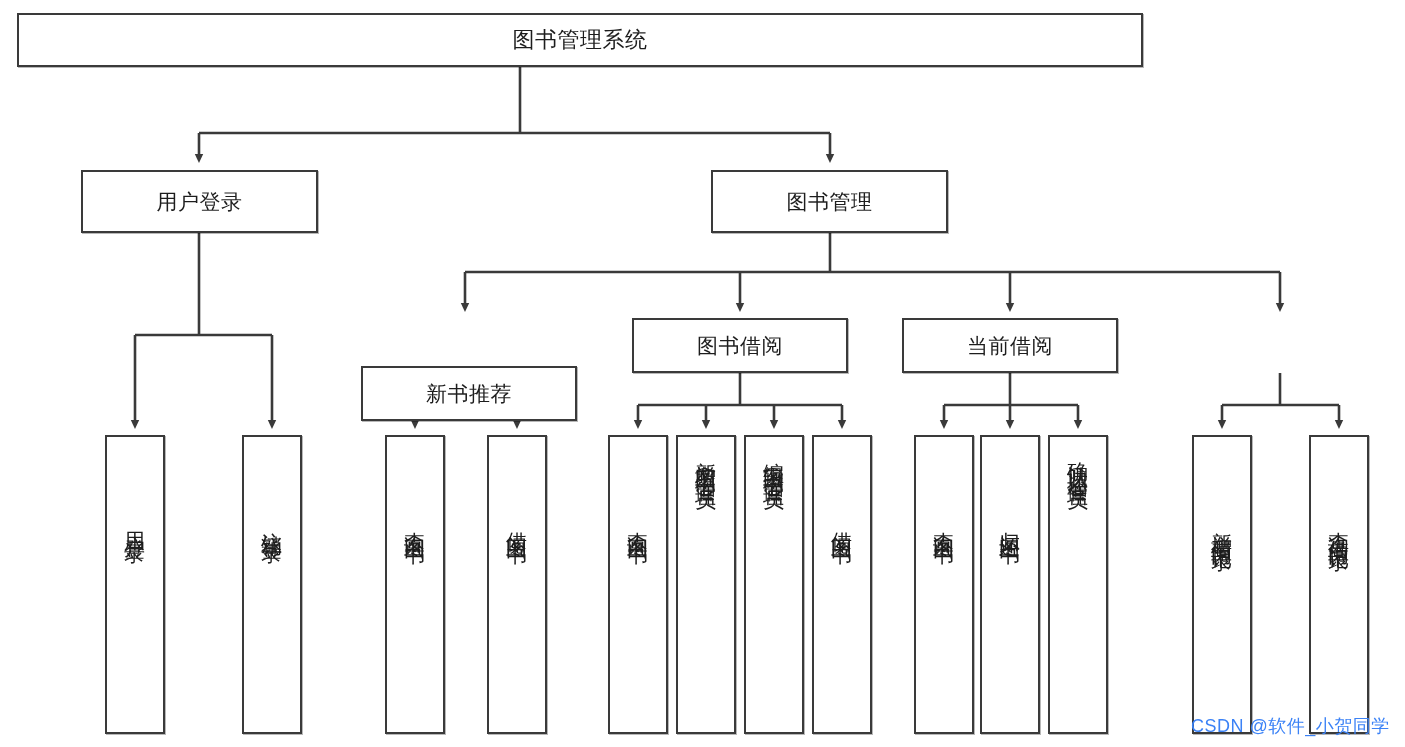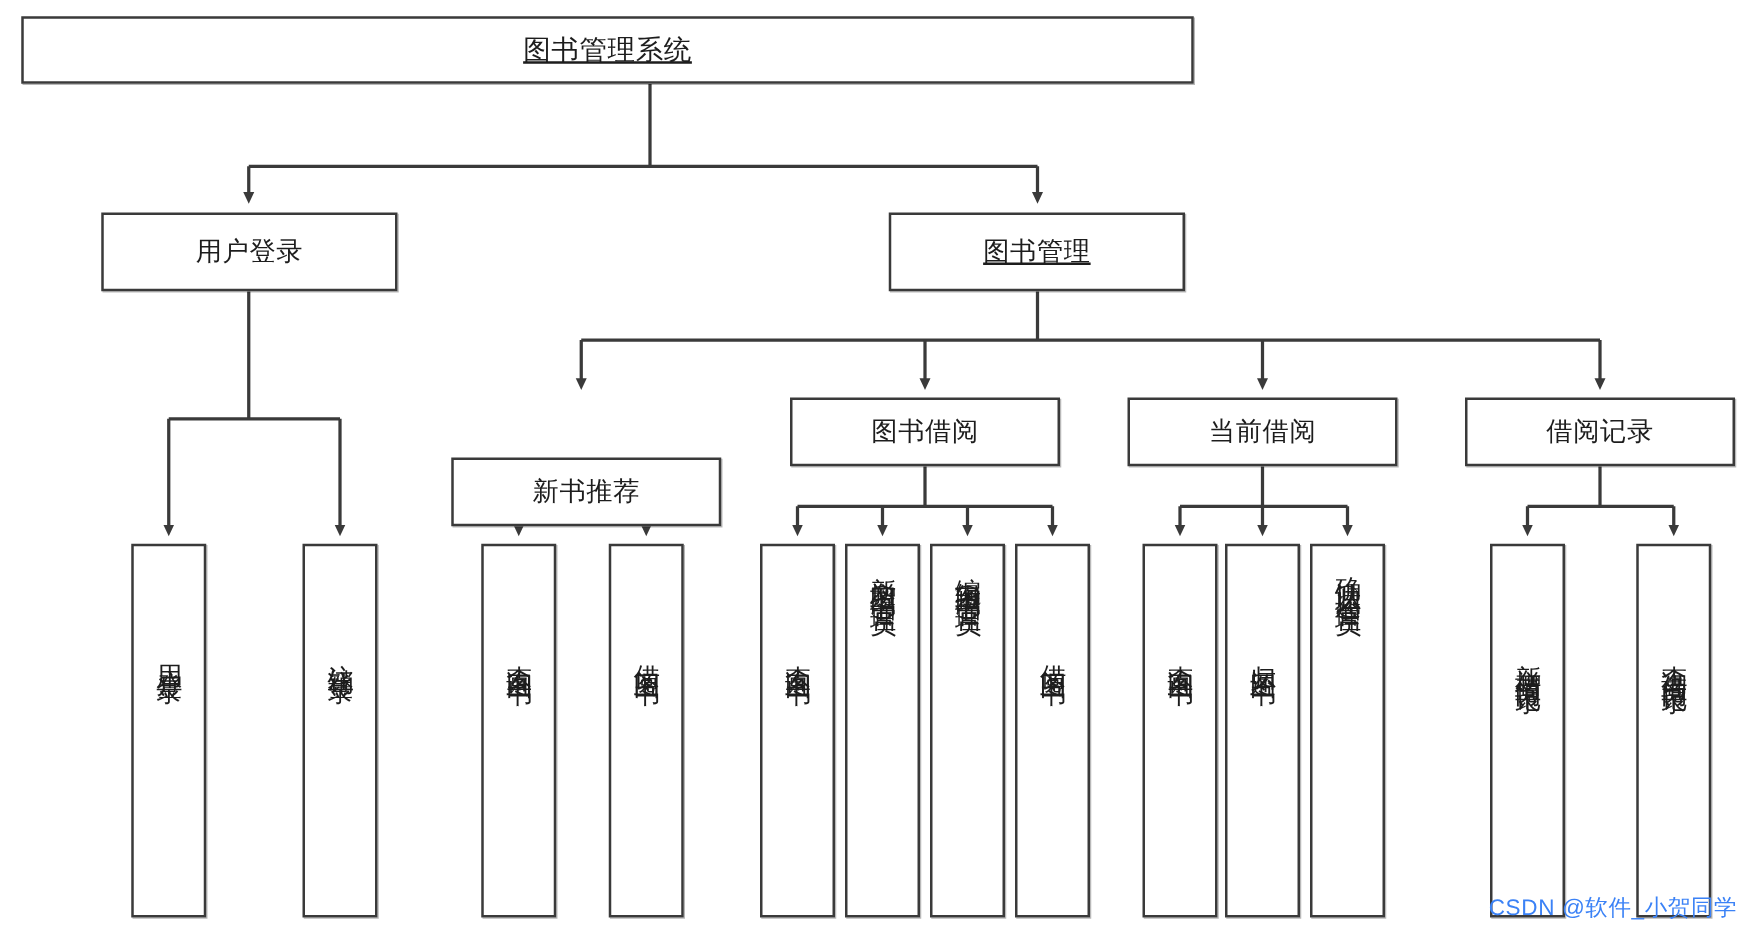--- a/index.html
+++ b/index.html
@@ -123,43 +123,40 @@
       <path d="M1010,405 L1010,424" marker-end="url(#arrow)"></path>
       <path d="M1078,405 L1078,424" marker-end="url(#arrow)"></path>
 
       <path d="M1280,373 L1280,405"></path>
       <path d="M1222,405 L1339,405"></path>
       <path d="M1222,405 L1222,424" marker-end="url(#arrow)"></path>
       <path d="M1339,405 L1339,424" marker-end="url(#arrow)"></path>
     </g>
   </svg>
 
-  <div class="node horiz root" style="left:17px; top:13px; width:938px; height:54px;text-decoration:underline;">
+  <div class="node horiz root" style="left:17px; top:13px; width:1126px; height:54px;">
     <span class="lbl">图书管理系统</span>
   </div>
 
   <div class="node horiz" style="left:81px; top:170px; width:237px; height:63px;">
     <span class="lbl">用户登录</span>
   </div>
-  <div class="node horiz" style="left:711px; top:170px; width:237px; height:63px;text-decoration:underline;">
+  <div class="node horiz" style="left:711px; top:170px; width:237px; height:63px;">
     <span class="lbl">图书管理</span>
   </div>
 
   <div class="node horiz" style="left:361px; top:318px; width:216px; height:55px;margin-top:48px;">
     <span class="lbl">新书推荐</span>
   </div>
   <div class="node horiz" style="left:902px; top:318px; width:216px; height:55px;">
     <span class="lbl">当前借阅</span>
   </div>
   <div class="node horiz" style="left:632px; top:318px; width:216px; height:55px;">
     <span class="lbl">图书借阅</span>
   </div>
-  <div class="node horiz" style="left:1172px; top:318px; width:216px; height:55px;">
-    <span class="lbl">借阅记录</span>
-  </div>
 
   <div class="node vert mid" style="left:105px; top:435px; width:60px; height:299px;">
     <span class="lbl">用户登录</span>
   </div>
   <div class="node vert mid" style="left:242px; top:435px; width:60px; height:299px;">
     <span class="lbl">注销登录</span>
   </div>
 
   <div class="node vert mid" style="left:385px; top:435px; width:60px; height:299px;">
     <span class="lbl">查询图书</span>

